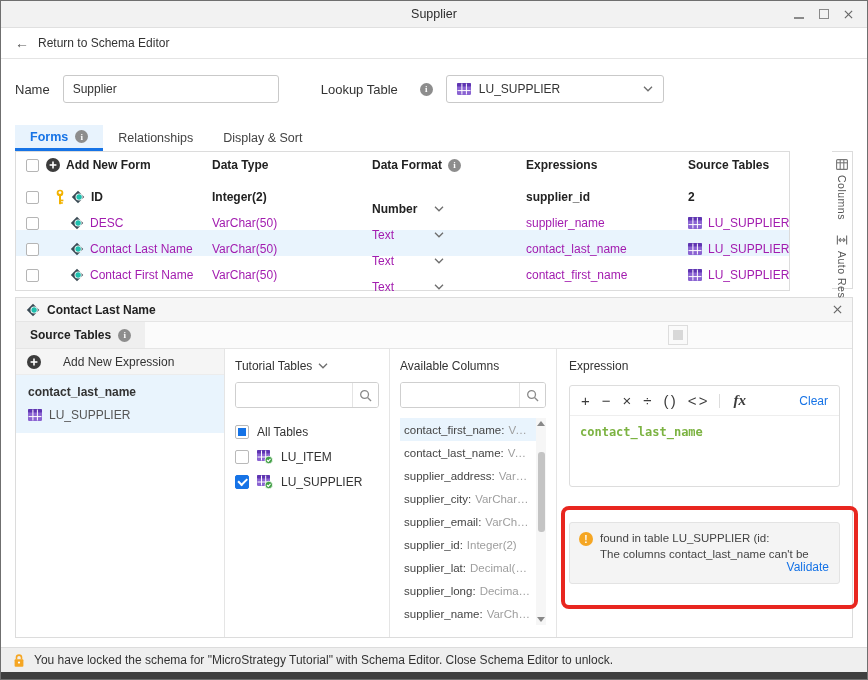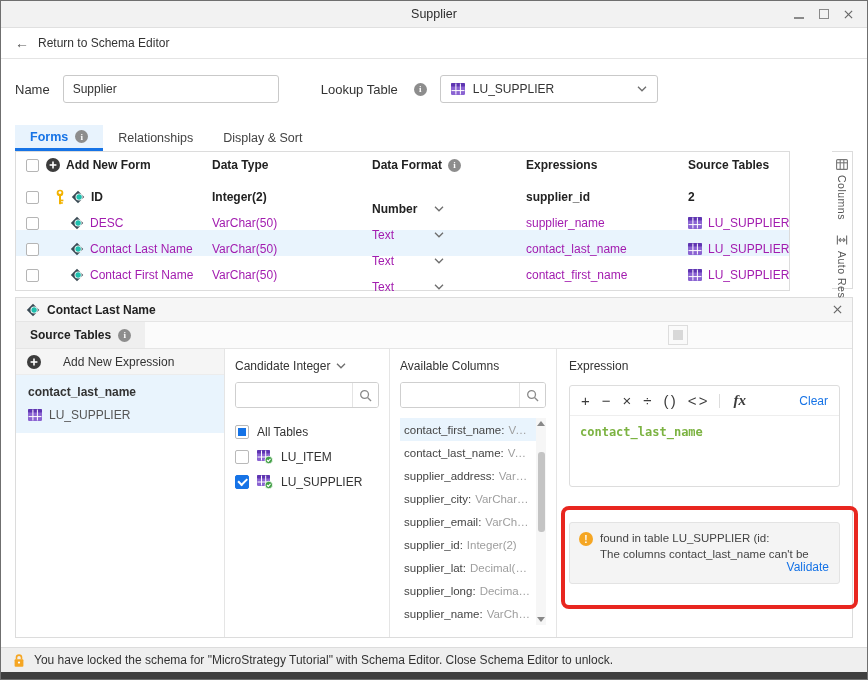--- a/index.html
+++ b/index.html
@@ -24,21 +24,21 @@
   .back-arrow { font-size:14px; color:#555; }
 
   
   .main { flex:1 1 auto; padding:0 14px; position:relative; }
 
   .name-row { display:flex; align-items:center; margin-top:16px; height:28px; }
   .fld-label { font-size:13px; color:#333; }
   .name-input { width:216px; height:28px; border:1px solid #c9c9c9; border-radius:3px;
                 padding:0 9px; font-size:12px; color:#333; margin-left:13px;
                 font-family:"Liberation Sans",sans-serif; }
-  .lookup-label { margin-left:42px; display:flex; align-items:center; gap:16px; }
+  .lookup-label { margin-left:42px; display:flex; align-items:center; gap:22px; }
   .lookup-dd { margin-left:13px; width:218px; height:28px; border:1px solid #c9c9c9; border-radius:3px;
                display:flex; align-items:center; gap:8px; padding:0 10px; font-size:12px; color:#333; cursor:pointer; }
   .lookup-dd .chev { margin-left:auto; }
 
   .info { width:13px; height:13px; border-radius:50%; background:#8d8d8d; color:#fff;
           display:inline-flex; align-items:center; justify-content:center; flex:0 0 auto; }
   .info::after { content:"i"; font-size:9px; font-weight:bold; font-family:"Liberation Serif",serif; }
 
   
   .tabs { display:flex; margin-top:22px; height:26px; }
@@ -458,21 +458,21 @@
               <svg class="tbl-icon">
                   <use href="#i-table"></use>
                 </svg>
               <span>LU_SUPPLIER</span>
             </div>
           </div>
         </div>
 
         <div class="pcol pcol2">
           <div class="col-title">
-            <span>Candidate Integer</span>
+            <span>Tutorial Tables</span>
             <svg class="chev-icon">
                 <use href="#i-chevron"></use>
               </svg>
           </div>
           <div class="search">
             <input type="text" style="">
             <span class="sbtn">
               <svg class="search-icon">
                   <use href="#i-search"></use>
                 </svg>

